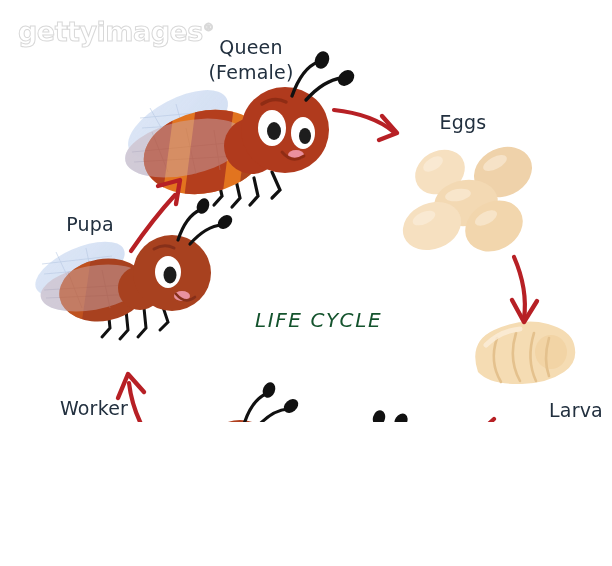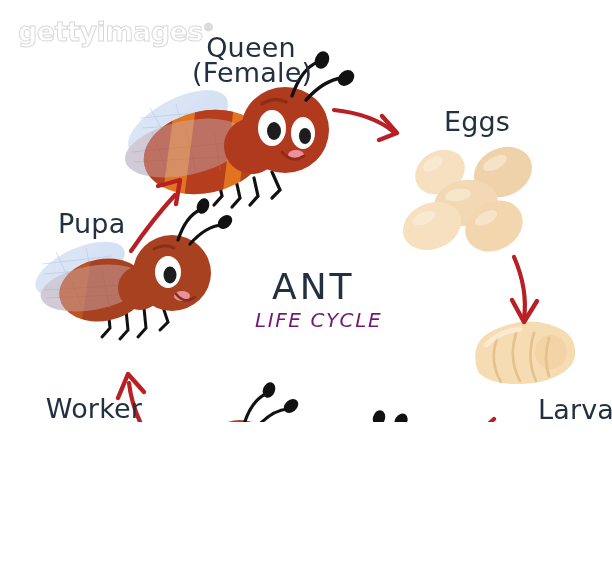--- a/index.html
+++ b/index.html
@@ -12,38 +12,38 @@
     background:#ffffff;
     overflow:hidden;
   }
   #stage svg.layer{
     position:absolute;left:0;top:0;width:612px;height:566px;
   }
   .lbl{
     position:absolute;
     color:#22303f;
     font-family:"DejaVu Sans", sans-serif;
-    font-size:27px;
+    font-size:19px;
     line-height:24px;
     letter-spacing:0.2px;
     white-space:pre;
     text-align:center;
   }
   .lbl.two{line-height:25px;}
   #title-ant{
     position:absolute;
     color:#22303f;
     font-family:"DejaVu Sans", sans-serif;
     font-size:36px;
     letter-spacing:3px;
     font-weight:400;
   }
   #title-sub{
     position:absolute;
-    color:#701a75;
+    color:#14532d;
     font-family:"DejaVu Sans", sans-serif;
     font-size:20px;
     letter-spacing:1.6px;
     font-style:italic;
   }
   #watermark{
     position:absolute;left:18px;top:16px;
     font-family:"DejaVu Sans", sans-serif;
     font-size:27px;
     font-weight:bold;
@@ -320,22 +320,21 @@
 
       <g>
         <path d="M131 251 q22 -32 44 -56"></path>
         <path d="M158 186 L180 180 L176 204" stroke-width="4.4" stroke-linejoin="round"></path>
       </g>
     </g>
   </svg>
 
   <div class="lbl two" style="left:192px;top:35px;width:118px;">Queen
 (Female)</div>
-  <div class="lbl" style="left:442px;top:110px;width:70px;">Eggs</div>
+  <div class="lbl" style="left:428px;top:110px;width:70px;">Eggs</div>
   <div class="lbl" style="left:536px;top:398px;width:80px;">Larva</div>
   <div class="lbl two" style="left:32px;top:396px;width:124px;">Worker
 (Female)</div>
   <div class="lbl" style="left:58px;top:212px;width:64px;">Pupa</div>
 
-  <div id="title-ant" style="left:272px;top:266px;">ANT</div>
   <div id="title-sub" style="left:255px;top:308px;">LIFE CYCLE</div>
 
 </div>
 
 </body></html>

